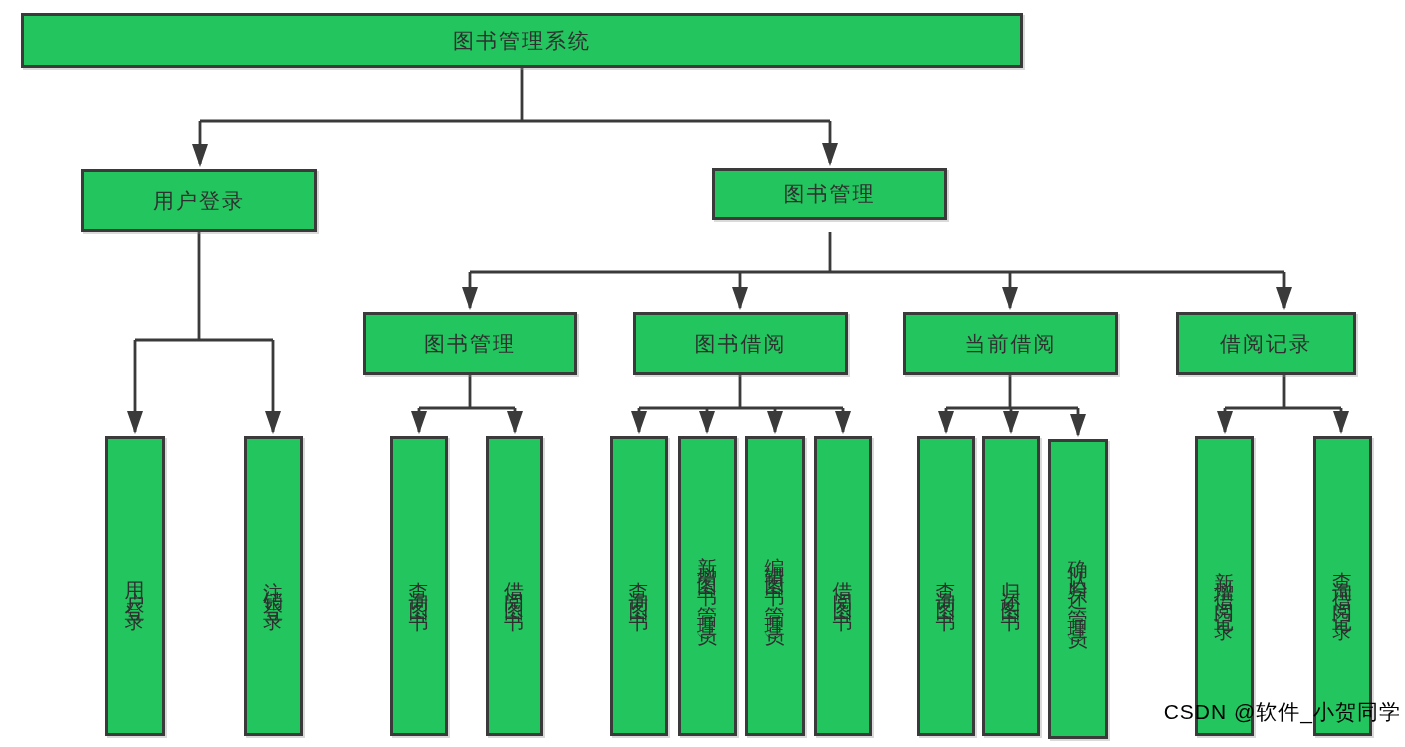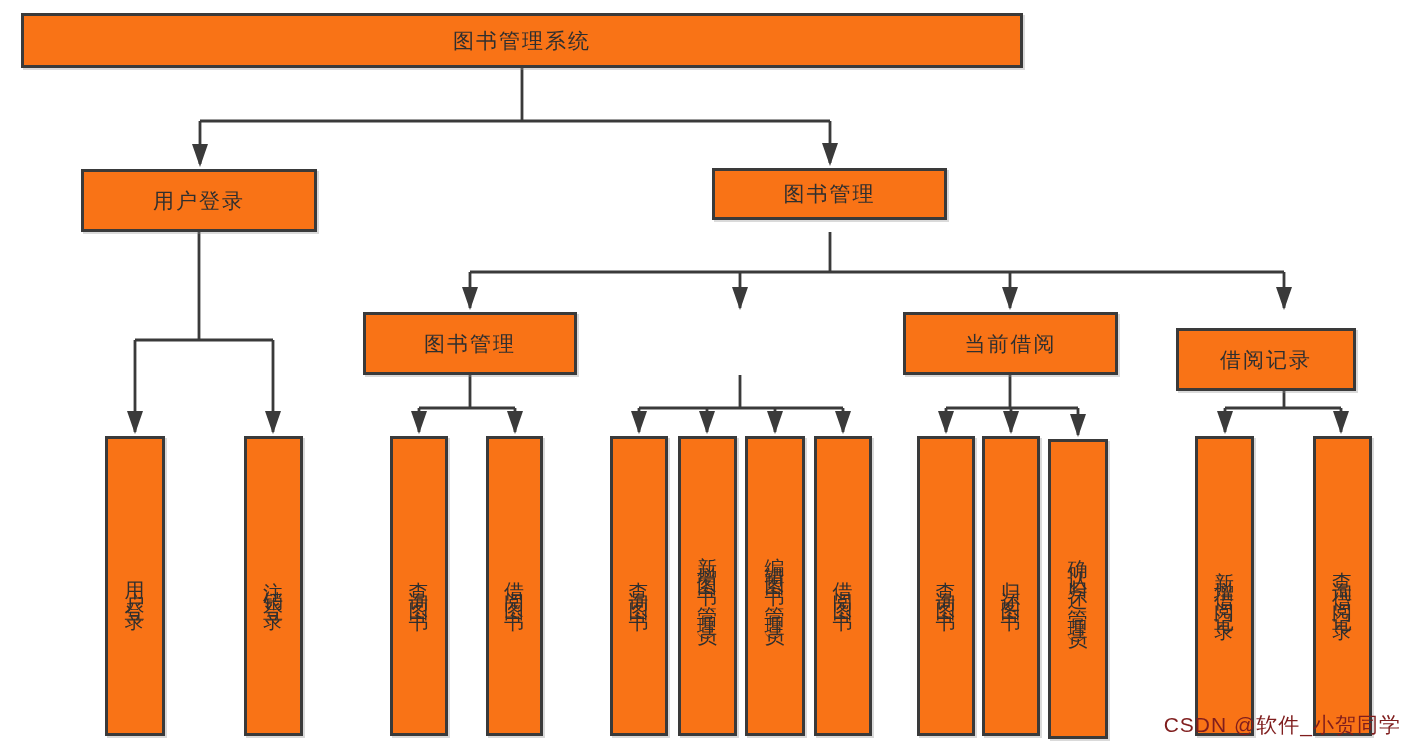--- a/index.html
+++ b/index.html
@@ -12,21 +12,21 @@
     font-family: "Liberation Sans", sans-serif;
   }
   .connector-layer {
     position: absolute;
     left: 0; top: 0;
     width: 1405px; height: 747px;
     pointer-events: none;
   }
   .box {
     position: absolute;
-    background: #f97316;
+    background: #22c55e;
     border: 3px solid #3a3a3a;
     box-sizing: border-box;
     display: flex;
     align-items: center;
     justify-content: center;
     box-shadow: 2px 2px 0 rgba(150,150,150,0.35);
   }
   .h-label {
     font-size: 21px;
     color: #2f2f2f;
@@ -37,23 +37,23 @@
     writing-mode: vertical-rl;
     text-orientation: mixed;
     font-size: 20px;
     line-height: 1;
     letter-spacing: 10px;
     color: #2f2f2f;
   }
   .watermark {
     position: absolute;
     right: 4px;
-    bottom: 8px;
+    bottom: 21px;
     font-size: 21px;
-    color: #7f1d1d;
+    color: #000000;
     letter-spacing: 1px;
     white-space: nowrap;
   }
 </style>
 </head>
 <body>
 
 <div class="canvas">
 
   <svg class="connector-layer" width="1405" height="747" viewBox="0 0 1405 747" xmlns="http://www.w3.org/2000/svg">
@@ -96,24 +96,27 @@
   <div class="box" style="left:81px; top:169px; width:236px; height:63px;">
     <span class="h-label">用户登录</span>
   </div>
   <div class="box" style="left:712px; top:168px; width:235px; height:52px;">
     <span class="h-label">图书管理</span>
   </div>
 
   <div class="box" style="left:363px; top:312px; width:214px; height:63px;">
     <span class="h-label">图书管理</span>
   </div>
+  <div class="box" style="left:633px; top:312px; width:215px; height:63px;">
+    <span class="h-label">图书借阅</span>
+  </div>
   <div class="box" style="left:903px; top:312px; width:215px; height:63px;text-align:center;">
     <span class="h-label">当前借阅</span>
   </div>
-  <div class="box" style="left:1176px; top:328px; width:180px; height:63px;">
+  <div class="box" style="left:1176px; top:312px; width:180px; height:63px;">
     <span class="h-label">借阅记录</span>
   </div>
 
   <div class="box v-box" style="left:105px; top:436px; width:60px; height:300px;">
     <span class="v-label">用户登录</span>
   </div>
   <div class="box v-box" style="left:244px; top:436px; width:59px; height:300px;">
     <span class="v-label">注销登录</span>
   </div>
 

